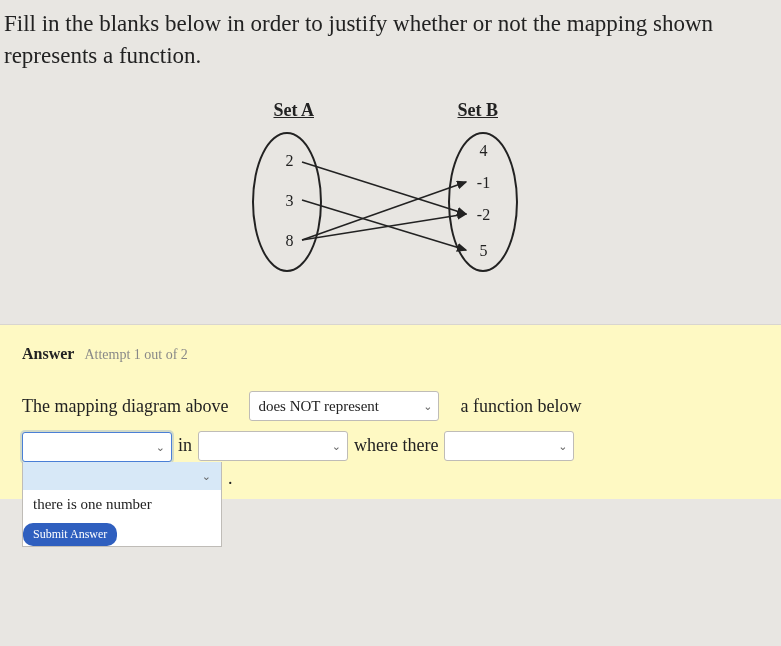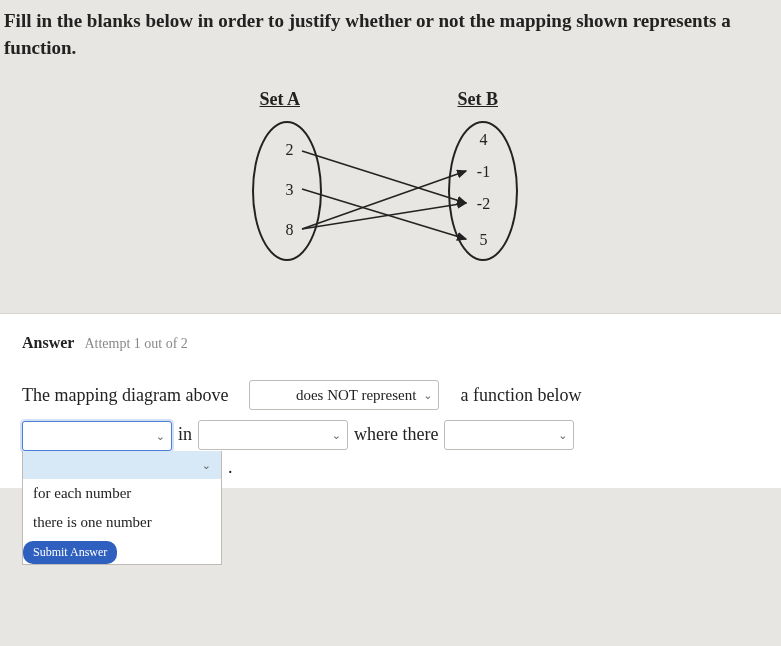--- a/index.html
+++ b/index.html
@@ -8,43 +8,43 @@
       background: #e8e6e2;
       width: 781px;
       height: 646px;
       overflow: hidden;
       color: #222;
     }
     .question-area {
       padding: 8px 0 0 0;
     }
     .question-text {
-      font-size: 19px;
-      font-weight: 700;
+      font-size: 23px;
+      font-weight: 400;
       line-height: 1.4;
       padding: 0 4px 10px 4px;
     }
     .diagram-wrap {
       display: flex;
       justify-content: center;
       padding: 18px 0 24px 0;
     }
     .diagram {
       position: relative;
       width: 330px;
       height: 200px;
     }
     .set-label {
       position: absolute;
       font-size: 18px;
       font-weight: 600;
       text-decoration: underline;
       top: 0;
     }
-    .set-label.a { left: 34px; }
+    .set-label.a { left: 48px; }
     .set-label.b { left: 232px; }
     .oval {
       position: absolute;
       border: 2px solid #222;
       border-radius: 50%;
       width: 70px;
       height: 140px;
       top: 32px;
       background: transparent;
     }
@@ -64,21 +64,21 @@
     .v-b2 { left: 246px; top: 74px; }
     .v-b3 { left: 246px; top: 106px; }
     .v-b4 { left: 246px; top: 142px; }
     svg.arrows {
       position: absolute;
       left: 0; top: 0;
       width: 330px; height: 200px;
       pointer-events: none;
     }
     .answer-section {
-      background: #ffffff;
+      background: #fef9c3;
       padding: 20px 22px 10px 22px;
       border-top: 1px solid #d8d5d0;
     }
     .answer-header {
       font-size: 16px;
       margin-bottom: 28px;
     }
     .answer-header .attempt {
       color: #888;
       font-size: 14px;
@@ -98,21 +98,21 @@
       align-items: center;
       background: #fff;
       border: 1px solid #bfbcb7;
       border-radius: 3px;
       height: 30px;
       padding: 0 22px 0 8px;
       font-size: 15px;
       cursor: pointer;
       min-width: 40px;
     }
-    .dd.wide1 { min-width: 190px; justify-content: flex-end; }
+    .dd.wide1 { min-width: 190px; }
     .dd.wide2 { min-width: 150px; }
     .dd.wide3 { min-width: 150px; }
     .dd.active {
       border-color: #4a7fd6;
       box-shadow: 0 0 0 2px rgba(74,127,214,.25);
     }
     .dd .chev {
       position: absolute;
       right: 6px;
       font-size: 11px;
@@ -220,21 +220,20 @@
     <span class="stack">
       <span class="dd wide2 active">
         <span></span>
         <span class="chev">⌄</span>
       </span>
       <div class="dropdown-panel">
         <div class="row sel">
           <span></span>
           <span class="mini-chev">⌄</span>
         </div>
-        <div class="row opt">for each number</div>
         <div class="row opt">there is one number</div>
         <div class="submit-btn">Submit Answer</div>
       </div>
     </span>
     <span style="padding-top:4px;">in</span>
     <span class="dd wide3" style="margin-top:0;">
       <span></span>
       <span class="chev">⌄</span>
     </span>
     <span style="padding-top:4px;text-align:center;">where there</span>

